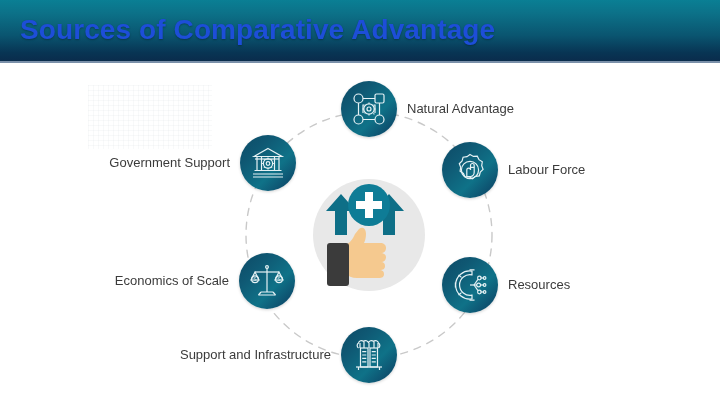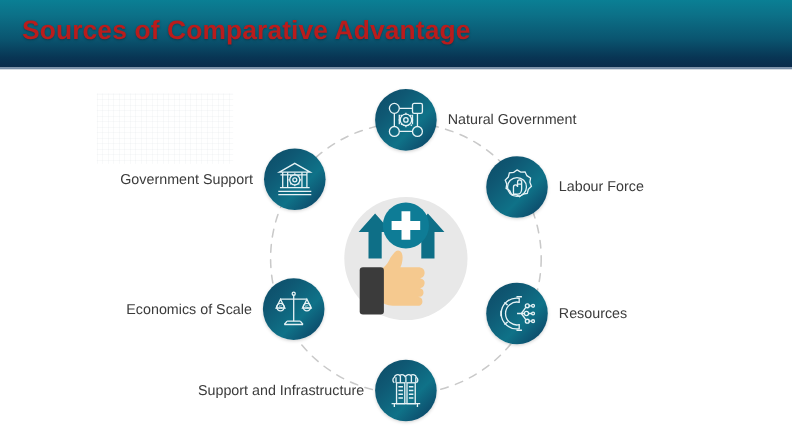--- a/index.html
+++ b/index.html
@@ -21,23 +21,23 @@
     left: 0;
     top: 0;
     width: 720px;
     height: 61px;
     background: linear-gradient(to bottom, #0a7f94 0%, #0c7188 22%, #0a5570 58%, #083554 86%, #0a2c4c 100%);
   }
   #header-title {
     position: absolute;
     left: 20px;
     top: 14px;
-    font-size: 24px;
+    font-size: 28px;
     font-weight: bold;
-    color: #b91c1c;
+    color: #1d4ed8;
     letter-spacing: 0.1px;
     text-shadow: 0 1px 2px rgba(0,0,0,0.28);
     white-space: nowrap;
   }
   #header-rule {
     position: absolute;
     left: 0;
     top: 61px;
     width: 720px;
     height: 2px;
@@ -158,21 +158,21 @@
           <rect x="23" y="23" width="9" height="9" rx="4.5"></rect>
           <path d="M11,6.5 h12 M11,27.5 h12 M6.5,11 v12 M27.5,11 v12"></path>
           <path d="M12,13 h-1 v8 M22,13 h1 v8"></path>
           <circle cx="17" cy="17" r="5.2"></circle>
           <circle cx="17" cy="17" r="2"></circle>
           <path d="M17,10.4 v1.4 M17,22.2 v1.4 M10.4,17 h1.4 M22.2,17 h1.4
                    M12.6,12.6 l1,1 M21.4,21.4 l1,1 M21.4,12.6 l-1,1 M12.6,21.4 l1,-1"></path>
         </g>
       </svg>
     </div>
-    <div class="node-label right">Natural Government</div>
+    <div class="node-label right">Natural Advantage</div>
   </div>
 
   <div class="spoke" style="left:470px; top:107px;">
     <div class="node-circle">
       <svg width="34" height="34" viewBox="0 0 34 34">
         <g fill="none" stroke="#e6f2f5" stroke-width="1.2">
           <path d="M17,1.5 l3.4,1.9 3.9,-0.2 1.7,3.5 3.3,2.1 -0.6,3.9 1.4,3.7 -2.8,2.7
                    -1,3.8 -3.9,0.5 -3.1,2.4 -3.3,-2.1 -3.9,0.2 -1.7,-3.5 -3.3,-2.1
                    0.6,-3.9 -1.4,-3.7 2.8,-2.7 1,-3.8 3.9,-0.5 Z"></path>
           <circle cx="17" cy="17" r="8.6"></circle>

